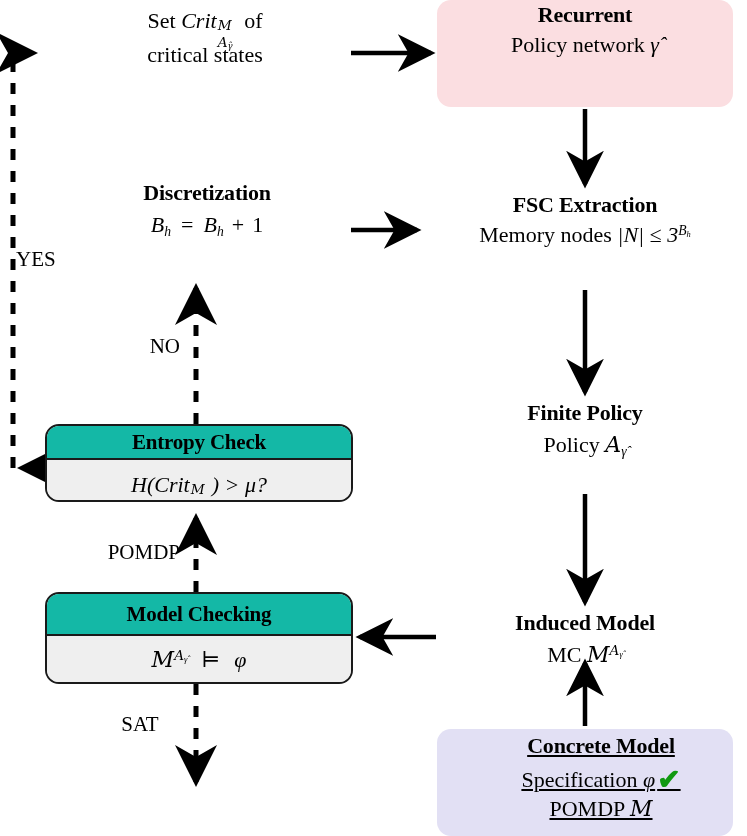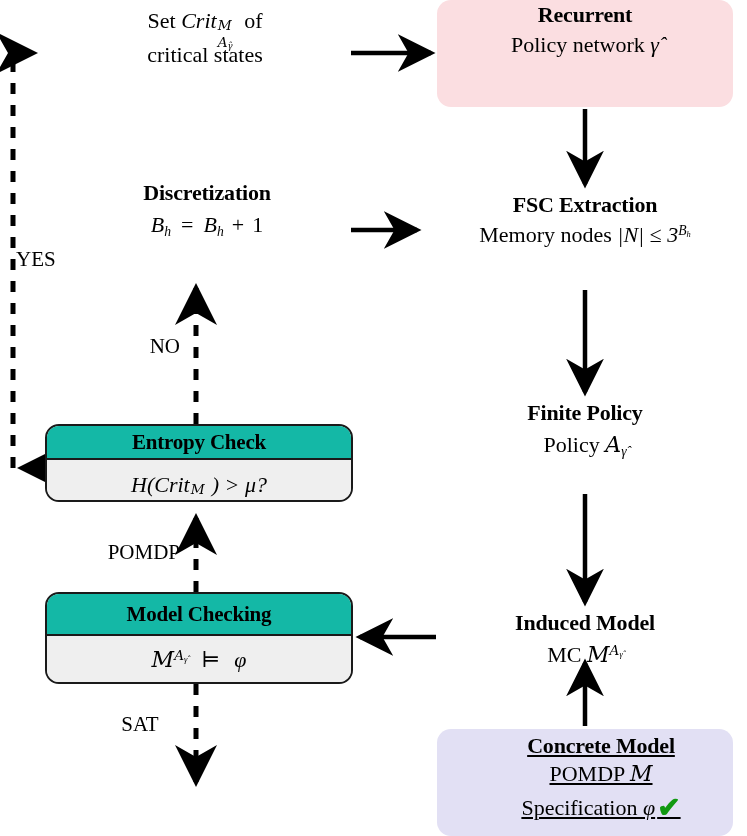--- a/index.html
+++ b/index.html
@@ -206,25 +206,25 @@
 
   <div class="node" style="left:440px; top:610px; width:290px;">
     <div class="title">Induced Model</div>
     <div class="sub" style="margin-top:6px;">
       <span>MC </span><span class="cal">M</span><sup class="s"><span class="cal">A</span><sub class="s">γ̂</sub></sup>
     </div>
   </div>
 
   <div class="node" style="left:456px; top:733px; width:290px;text-decoration:underline;">
     <div class="title">Concrete Model</div>
+    <div class="sub" style="margin-top:2px; position:relative;">
+      <span>Specification </span><span class="mathi">φ</span><span class="check" style="position:relative; font-size:28px; font-weight:bold; margin-left:2px; top:2px;">✔</span>
+    </div>
     <div class="sub" style="margin-top:2px;">
       <span>POMDP </span><span class="cal">M</span>
-    </div>
-    <div class="sub" style="margin-top:2px; position:relative;">
-      <span>Specification </span><span class="mathi">φ</span><span class="check" style="position:relative; font-size:28px; font-weight:bold; margin-left:2px; top:2px;">✔</span>
     </div>
   </div>
 
   <div class="framed" style="left:45px; top:424px; width:308px; height:78px;">
     <div class="hdr" style="height:34px;">
       <span class="title" style="font-size:21px;">Entropy Check</span>
     </div>
     <div class="bdy" style="height:49px;border-radius:13px;">
       <span class="sub"><span class="mathi">H(</span><span class="mathi">Crit</span><span class="stack"><span class="up cal">M</span><span class="dn cal"><span>A</span><sub class="s">γ̂</sub></span></span><span style="display:inline-block;width:22px;"></span><span class="mathi">) &gt; μ?</span></span>
     </div>

